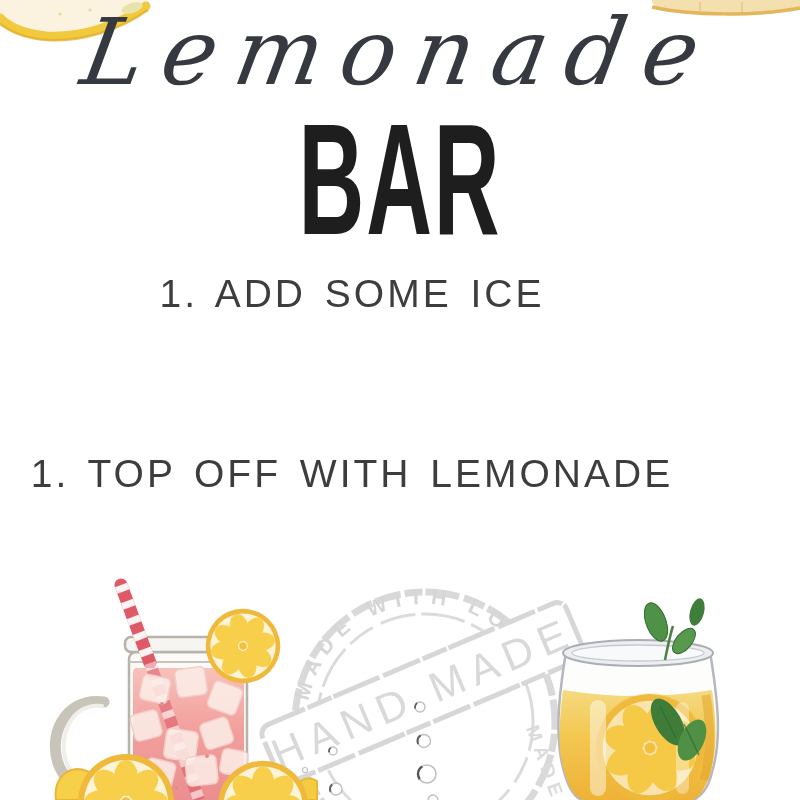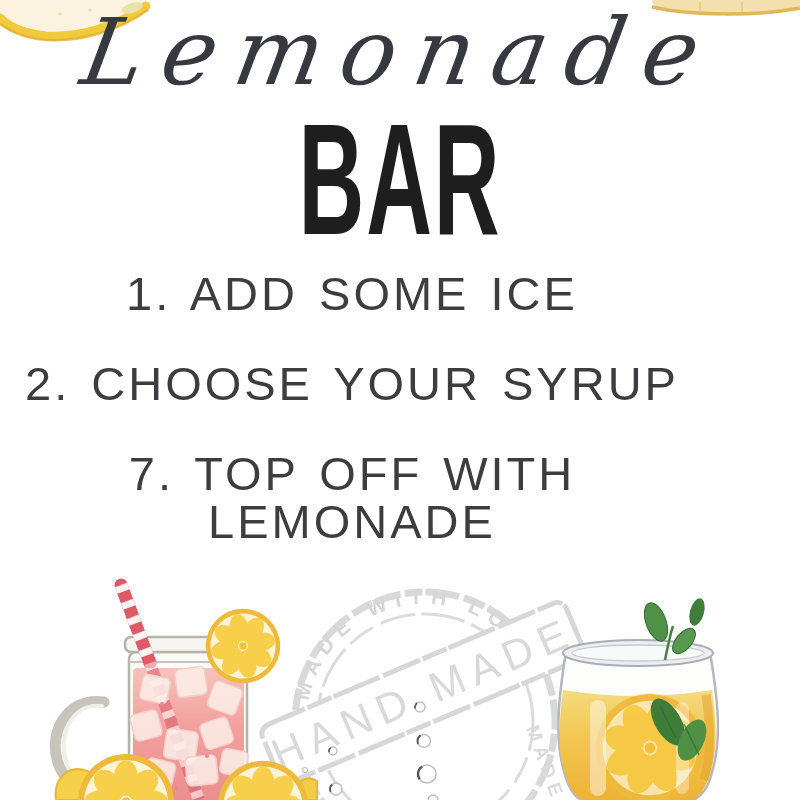--- a/index.html
+++ b/index.html
@@ -16,21 +16,21 @@
   }
   .main-title{
     position:absolute;top:100px;left:0;width:800px;text-align:center;
     font-family:"Liberation Sans",sans-serif;font-weight:600;
     font-size:152px;line-height:1;color:#1e1e1e;letter-spacing:0.02em;
     transform:scale(0.60,1.04);transform-origin:400px 0;
   }
   .step{
     position:absolute;left:0;width:704px;text-align:center;
     font-family:"Liberation Sans",sans-serif;font-weight:400;
-    font-size:47px;line-height:48px;color:#3d3d3f;letter-spacing:3px;word-spacing:5px;
+    font-size:39px;line-height:48px;color:#3d3d3f;letter-spacing:3px;word-spacing:5px;
   }
   .step1{top:270px}.step2{top:360px}.step3{top:450px}.step4{top:540px}
 </style>
 </head>
 <body>
 
 <div class="canvas">
 
 <svg class="art" width="800" height="800" viewBox="0 0 800 800" xmlns="http://www.w3.org/2000/svg">
   <defs>
@@ -174,17 +174,16 @@
       <ellipse cx="692" cy="740" rx="12" ry="22" fill="#4f9045" transform="rotate(25 692 740)"></ellipse>
       <path d="M660,706 L676,738 M684,724 L699,755" stroke="#2f6b33" stroke-width="1.5" opacity="0.7"></path>
     </g>
   </g>
 </svg>
 
 <div class="textlayer">
   <div class="script-title">Lemonade</div>
   <div class="main-title">BAR</div>
   <div class="step step1">1. ADD SOME ICE</div>
-  <div class="step step2">2. CHOOSE YOUR SYRUP</div>
-  <div class="step step3">7. TOP OFF WITH LEMONADE</div>
+  <div class="step step3">1. TOP OFF WITH LEMONADE</div>
 </div>
 
 </div>
 
 </body></html>

